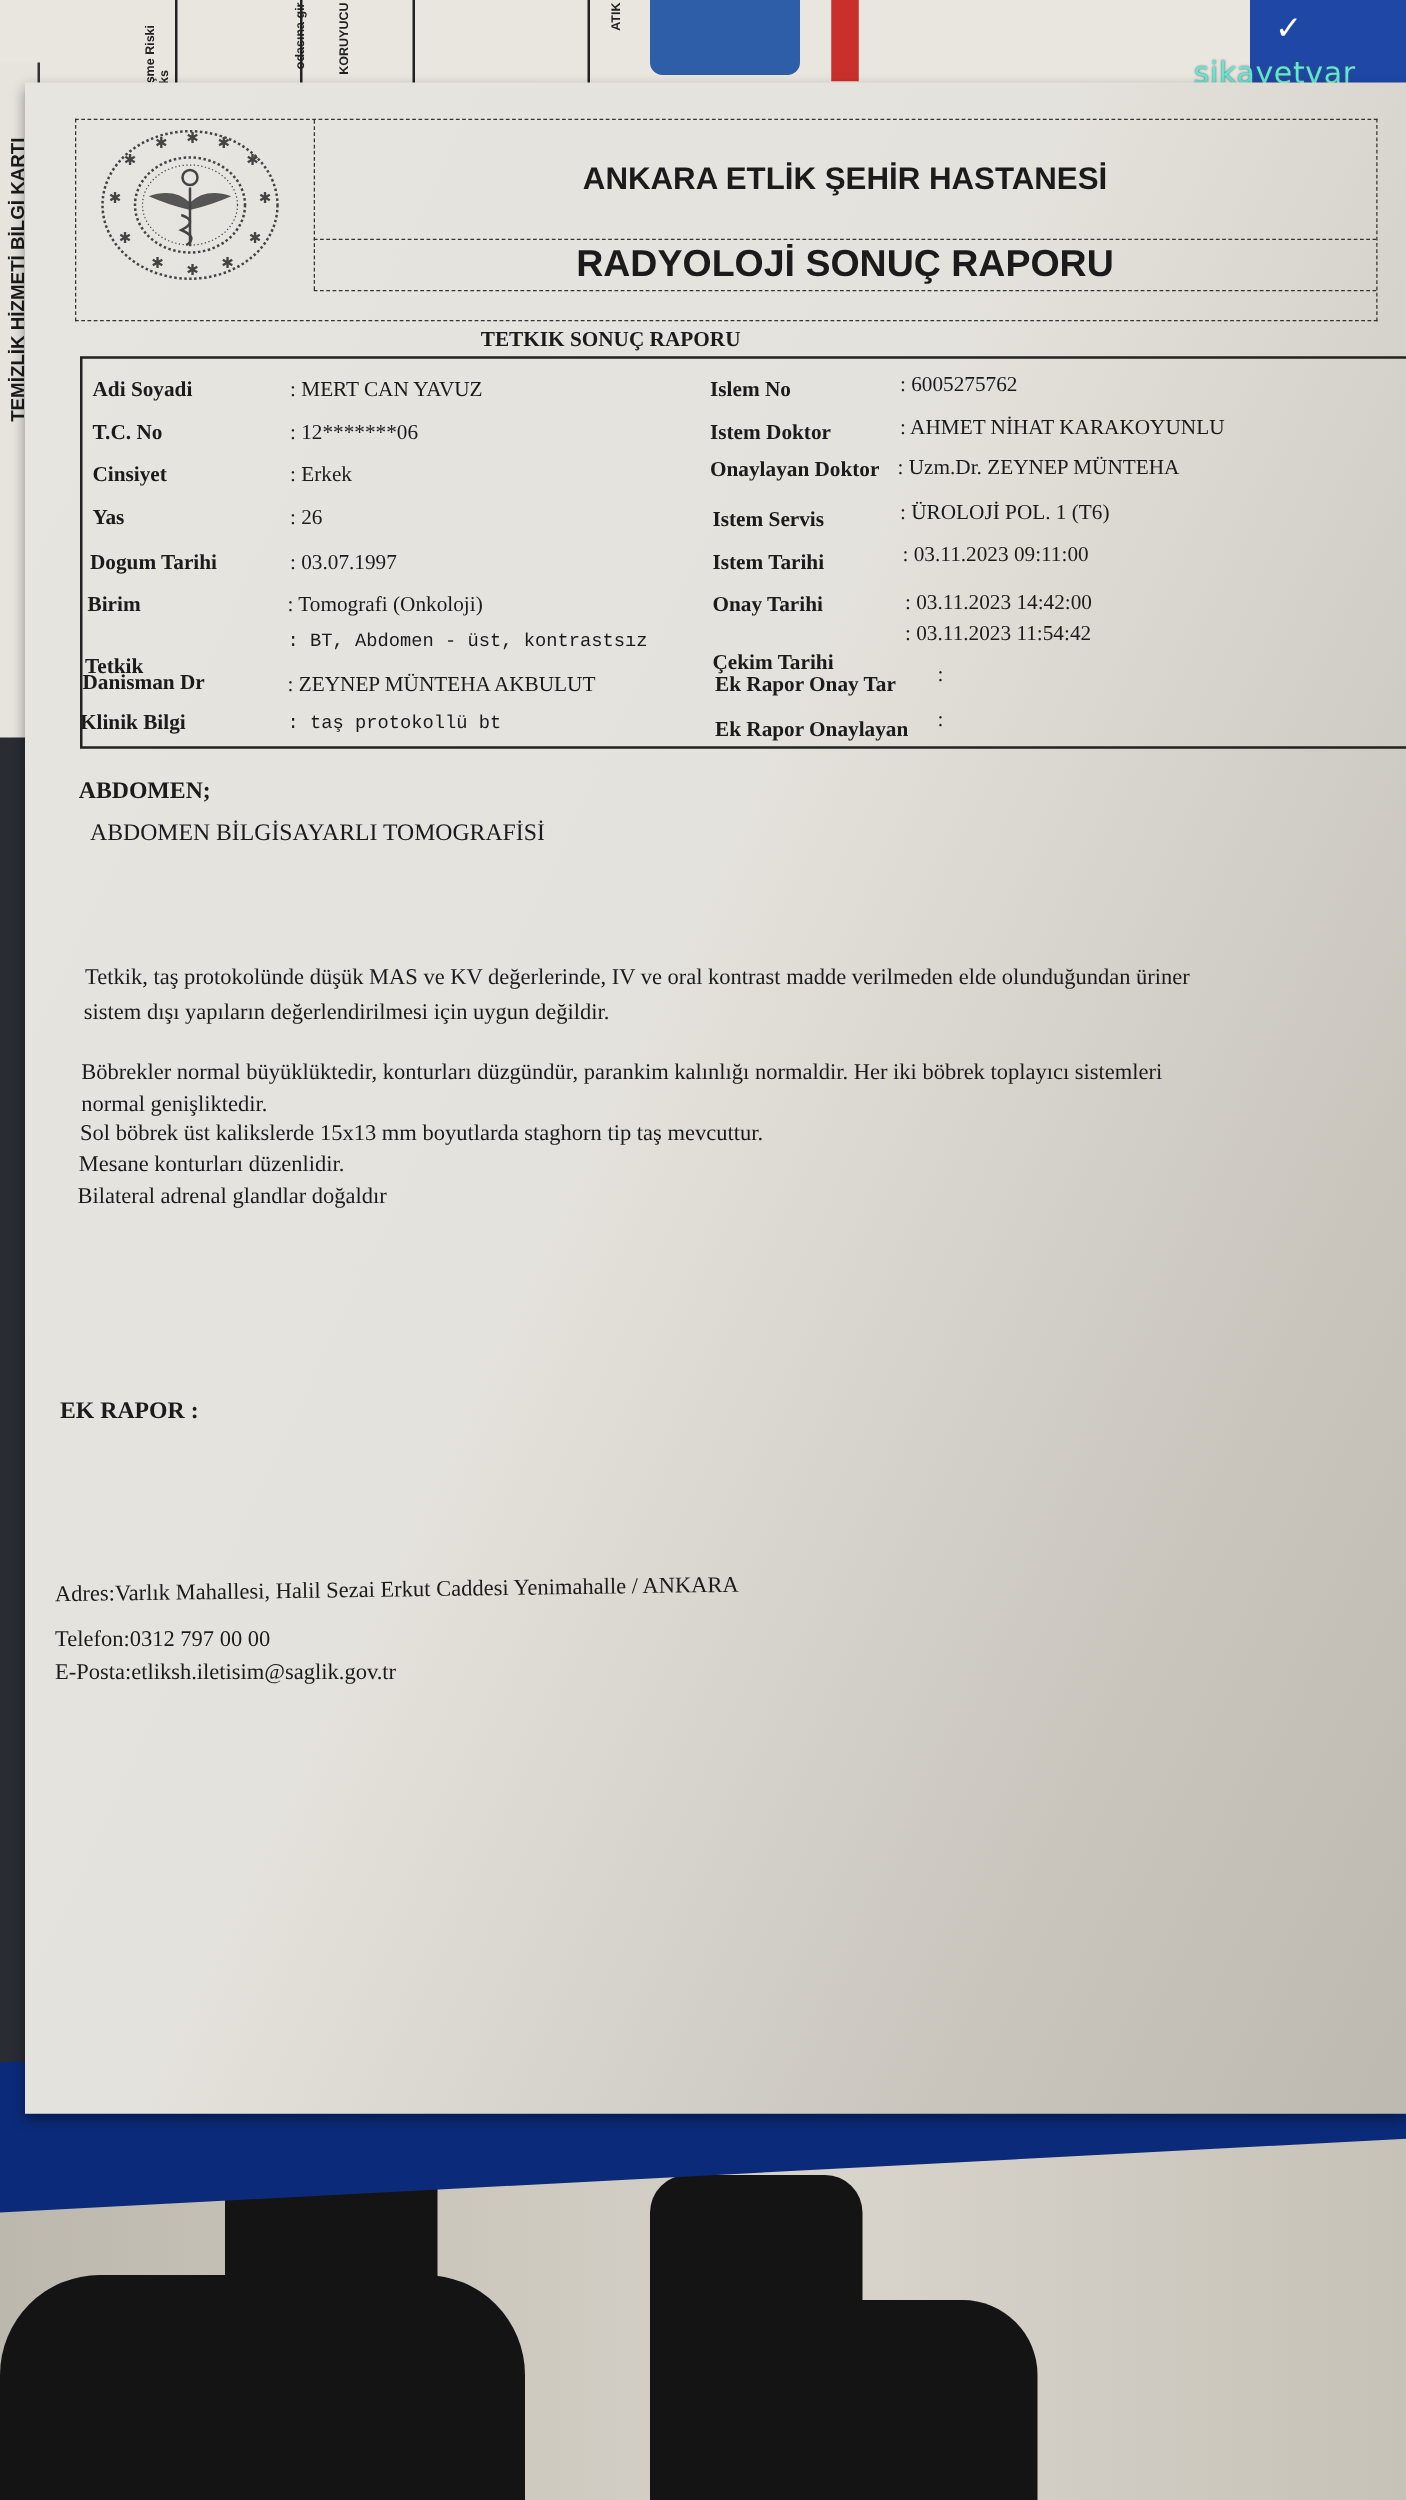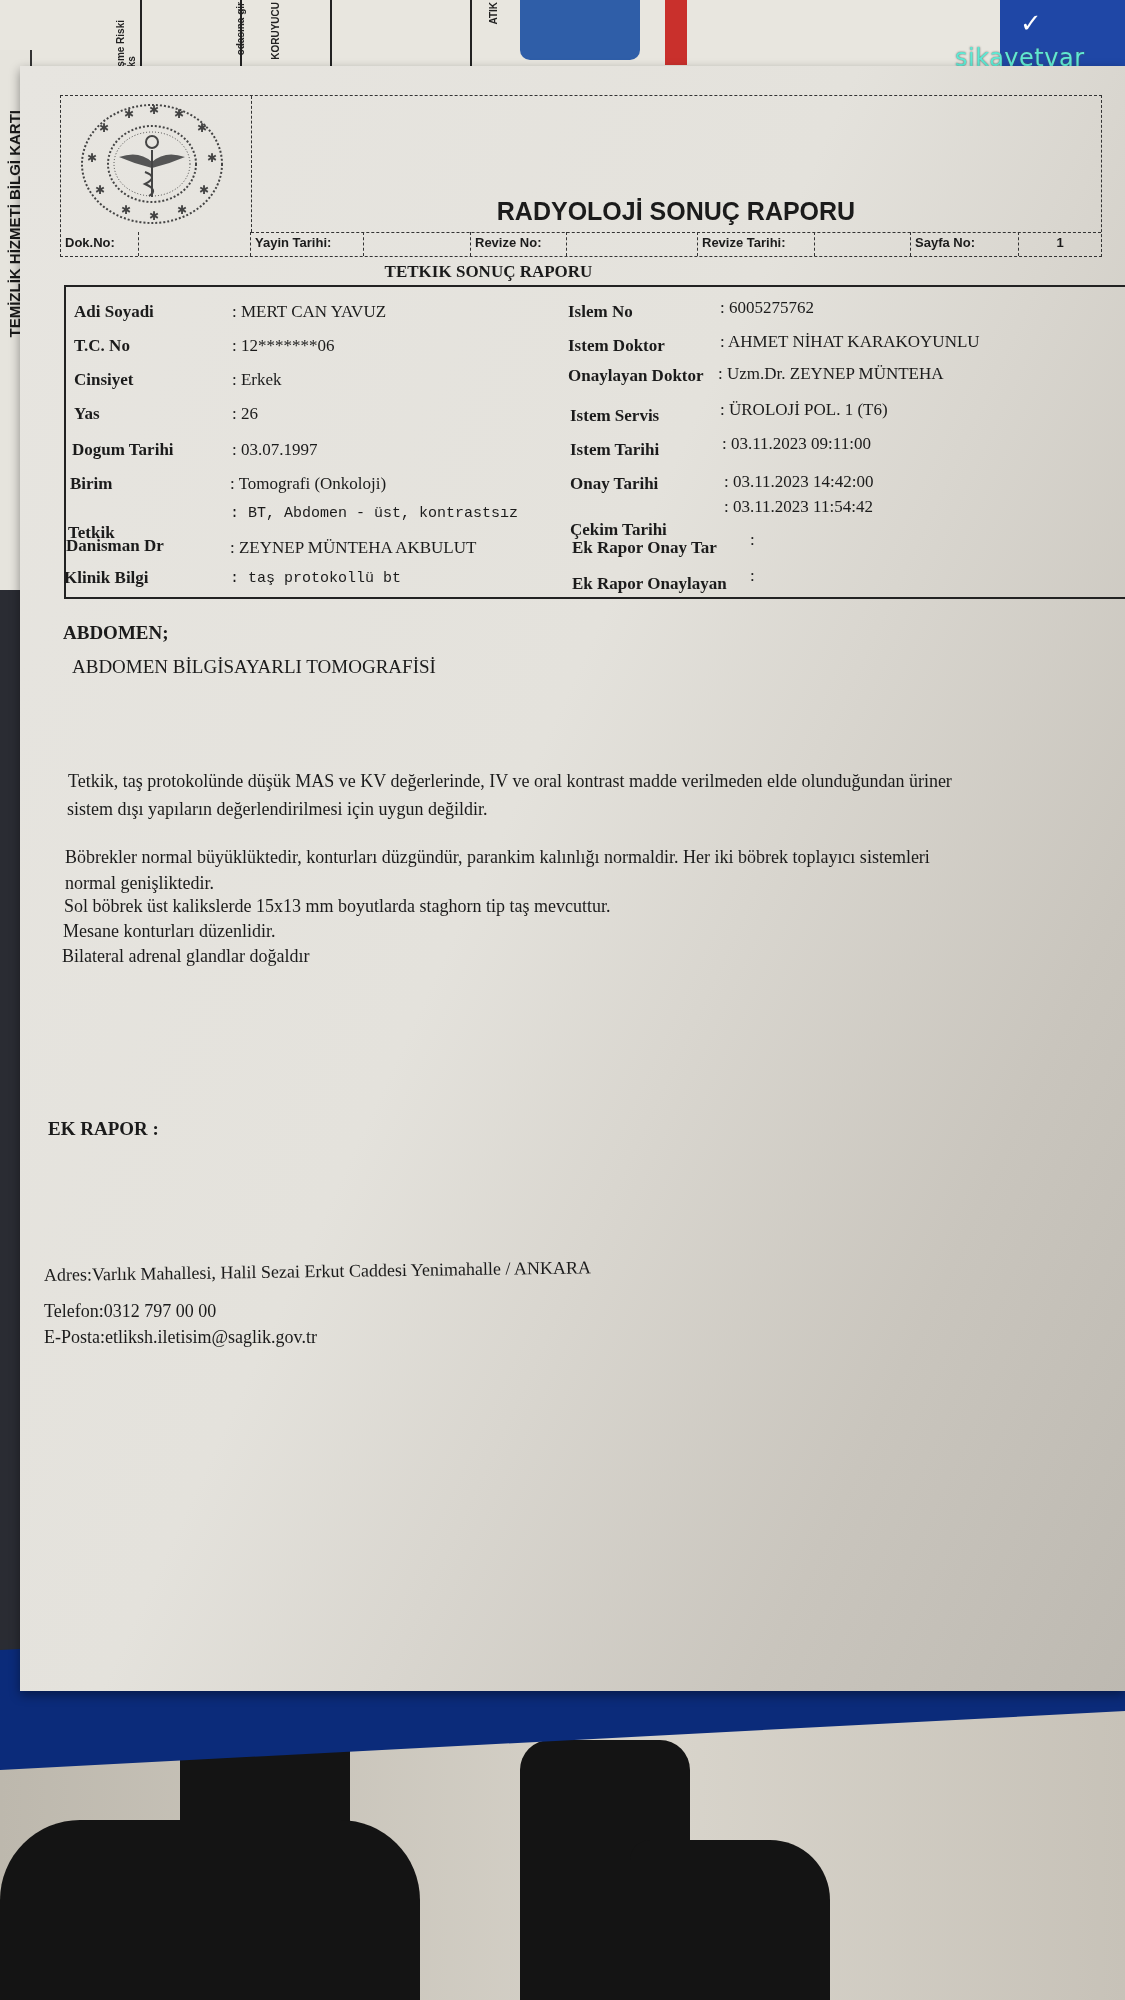--- a/index.html
+++ b/index.html
@@ -17,21 +17,21 @@
   .side-text{position:absolute;left:6px;top:60px;writing-mode:vertical-rl;transform:rotate(180deg);font-family:"Liberation Sans",sans-serif;font-weight:bold;font-size:15px;color:#1a1a1a;white-space:nowrap;}
   .blue-edge{position:absolute;left:0;top:1650px;width:1125px;height:120px;background:#0b2b7a;transform:skewY(-3deg);transform-origin:left top;}
   .floor{position:absolute;left:0;top:1700px;width:1125px;height:300px;background:linear-gradient(90deg,#bdb8ad,#d8d4cb 60%,#c7c2b8);}
   .leg{position:absolute;background:#141414;border-radius:30px;}
   
   .paper{position:absolute;left:20px;top:66px;width:1105px;height:1625px;background:linear-gradient(115deg,#e7e5e0 0%,#e4e2dc 45%,#d9d6cf 60%,#c9c5bd 80%,#bdb9b1 100%);box-shadow:0 4px 10px rgba(0,0,0,.4);}
   .hdr-box{position:absolute;left:60px;top:95px;width:1040px;height:160px;border:1px dashed #333;}
   .logo-cell{position:absolute;left:0;top:0;width:190px;height:136px;border-right:1px dashed #333;}
   .logo{position:absolute;left:18px;top:6px;width:146px;height:124px;}
   .title1{position:absolute;left:190px;top:0;right:0;height:95px;border-bottom:1px dashed #333;display:flex;align-items:center;justify-content:center;font-family:"Liberation Sans",sans-serif;font-weight:bold;font-size:25px;}
-  .title2{position:absolute;left:190px;top:95px;right:0;height:41px;border-bottom:1px dashed #333;display:flex;align-items:center;justify-content:center;font-family:"Liberation Sans",sans-serif;font-weight:bold;font-size:25px;}
+  .title2{position:absolute;left:190px;top:95px;right:0;height:41px;border-bottom:1px dashed #333;display:flex;align-items:center;justify-content:center;font-family:"Liberation Sans",sans-serif;font-weight:bold;font-size:30px;}
   .meta-row{position:absolute;left:0;top:136px;right:0;height:24px;display:flex;font-family:"Liberation Sans",sans-serif;font-weight:bold;font-size:13px;}
   .meta-row div{border-right:1px dashed #333;padding:3px 4px;box-sizing:border-box;}
   .subtitle{position:absolute;left:0;width:977px;top:262px;text-align:center;font-weight:bold;font-size:17px;}
   .info-box{position:absolute;left:64px;top:285px;width:1060px;height:310px;border:2px solid #222;}
   .lbl{position:absolute;font-weight:bold;font-size:17px;white-space:nowrap;}
   .val{position:absolute;font-size:17px;white-space:nowrap;}
   .mono{font-family:"Liberation Mono",monospace;font-size:15px;}
   .body-text{position:absolute;font-size:18px;white-space:nowrap;line-height:22px;}
   .bold{font-weight:bold;}
 </style>
@@ -87,33 +87,22 @@
         <text x="42" y="112">✱</text>
           <text x="70" y="118">✱</text>
           <text x="98" y="112">✱</text>
       </g>
       <circle cx="73" cy="40" r="6" fill="none" stroke="#444" stroke-width="2"></circle>
       <path d="M40 55 Q60 48 73 60 Q86 48 106 55 Q90 62 73 66 Q56 62 40 55Z" fill="#555"></path>
       <line x1="73" y1="48" x2="73" y2="95" stroke="#444" stroke-width="2"></line>
       <path d="M66 70 Q80 75 66 82 Q80 88 70 94" fill="none" stroke="#444" stroke-width="2"></path>
     </svg>
   </div>
+  <div class="title1">ANKARA ETLİK ŞEHİR HASTANESİ</div>
   <div class="title2">RADYOLOJİ SONUÇ RAPORU</div>
-  <div class="meta-row">
-    <div style="width:78px;">Dok.No:</div>
-    <div style="width:112px;"></div>
-    <div style="width:113px;">Yayin Tarihi:</div>
-    <div style="width:107px;"></div>
-    <div style="width:96px;">Revize No:</div>
-    <div style="width:131px;"></div>
-    <div style="width:117px;">Revize Tarihi:</div>
-    <div style="width:96px;"></div>
-    <div style="width:108px;">Sayfa No:</div>
-    <div style="flex:1;text-align:center;border-right:none;">1</div>
-  </div>
 </div>
 
 <div class="subtitle">TETKIK SONUÇ RAPORU</div>
 
 <div class="info-box"></div>
 
 <span class="lbl" style="left:74px;top:302px;">Adi Soyadi</span>
 <span class="val" style="left:232px;top:302px;">: <span>MERT CAN YAVUZ</span></span>
 
 <span class="lbl" style="left:74px;top:336px;">T.C. No</span>

